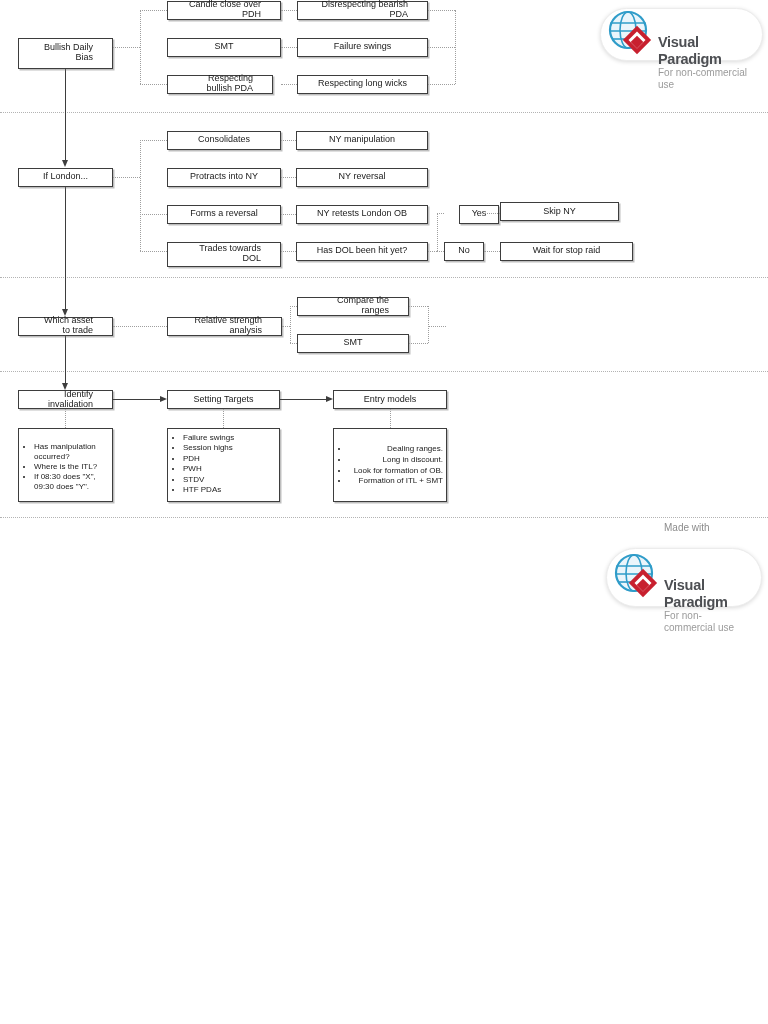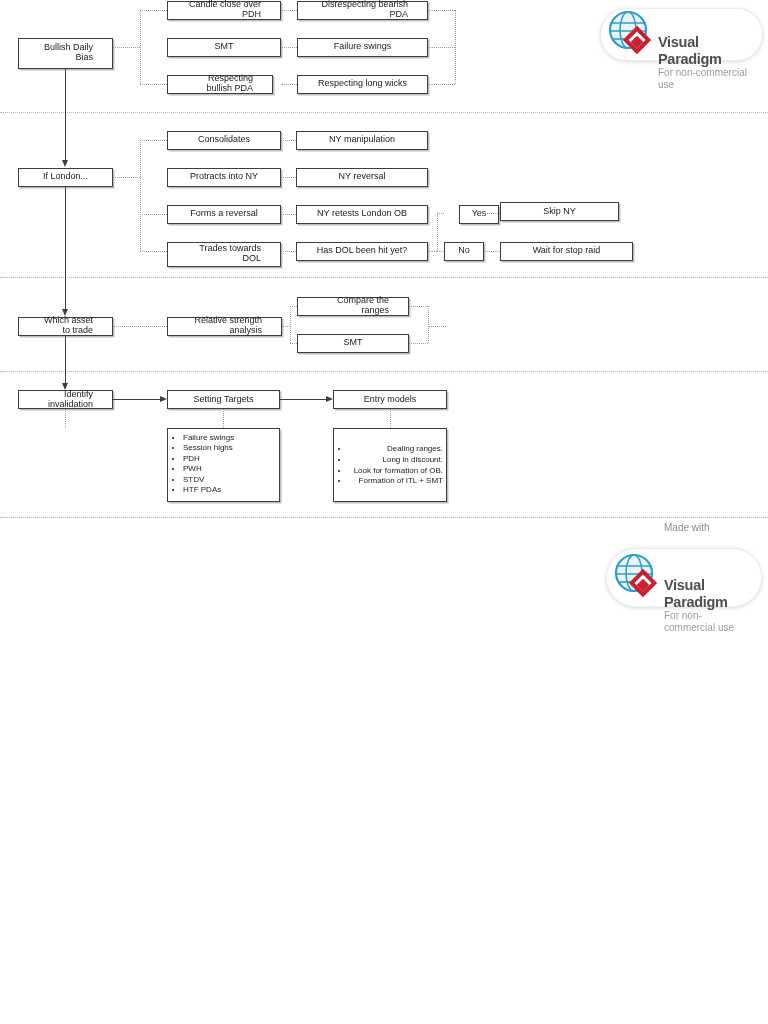--- a/index.html
+++ b/index.html
@@ -119,20 +119,27 @@
 
   <div class="sol-h" style="left:113px;top:399px;width:47px"></div>
   <div class="arr-r" style="left:160px;top:395.5px"></div>
   <div class="sol-h" style="left:280px;top:399px;width:46px"></div>
   <div class="arr-r" style="left:326px;top:395.5px"></div>
 
   <div class="dot-v" style="left:65px;top:409px;height:19px"></div>
   <div class="dot-v" style="left:223px;top:409px;height:19px"></div>
   <div class="dot-v" style="left:390px;top:409px;height:19px"></div>
 
+  <div class="notes pad-lg" style="left:18px;top:428px;width:95px;height:74px">
+    <ul>
+      <li>Has manipulation occurred?</li>
+      <li>Where is the ITL?</li>
+      <li>If 08:30 does "X", 09:30 does "Y".</li>
+    </ul>
+  </div>
   <div class="notes" style="left:167px;top:428px;width:113px;height:74px">
     <ul>
       <li>Failure swings</li>
       <li>Session highs</li>
       <li>PDH</li>
       <li>PWH</li>
       <li>STDV</li>
       <li>HTF PDAs</li>
     </ul>
   </div>

